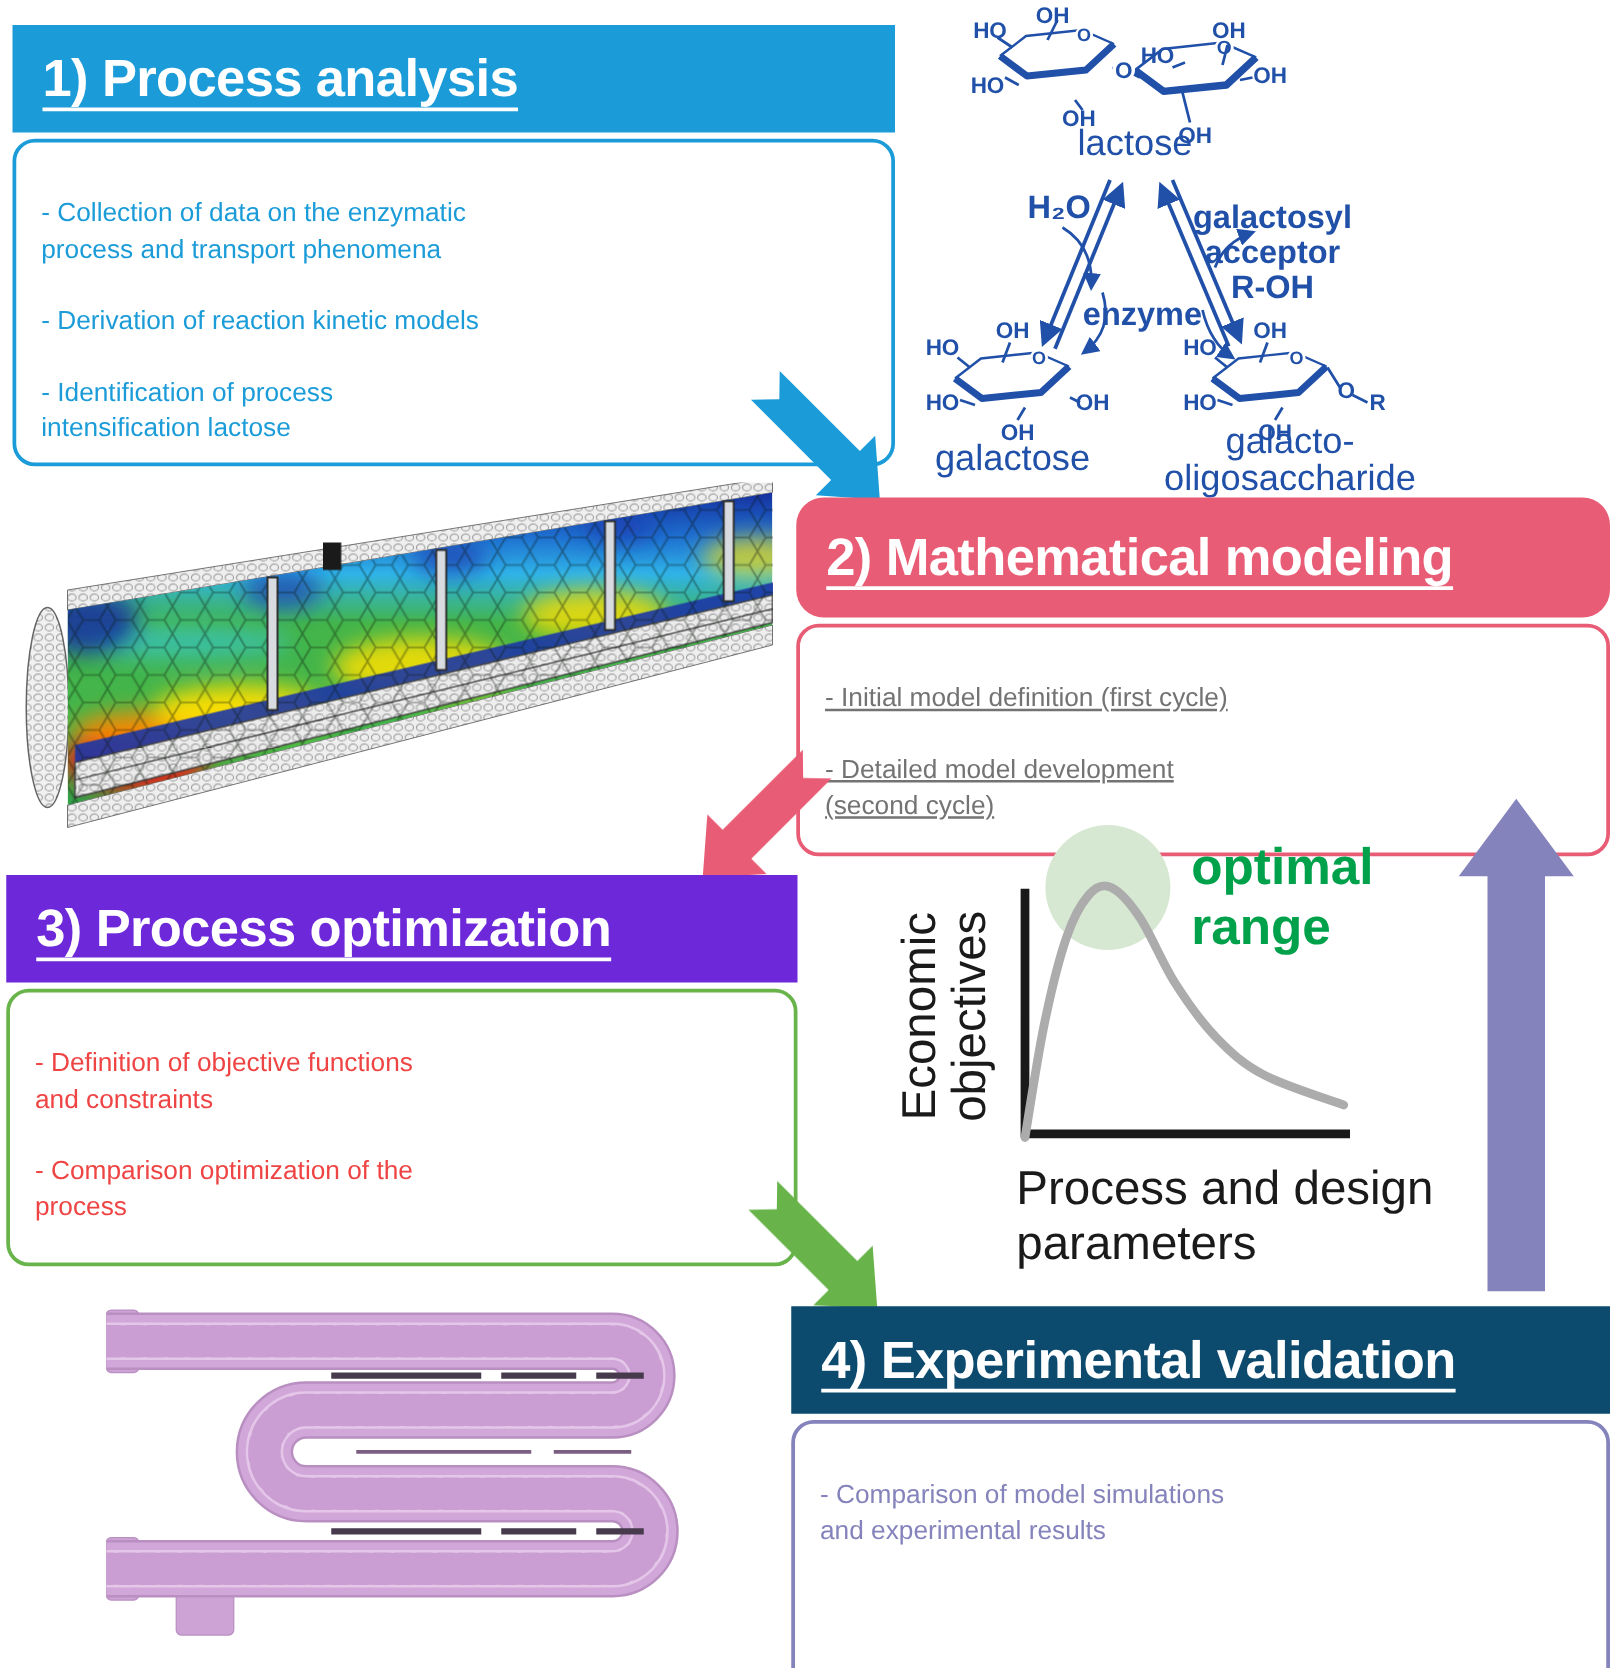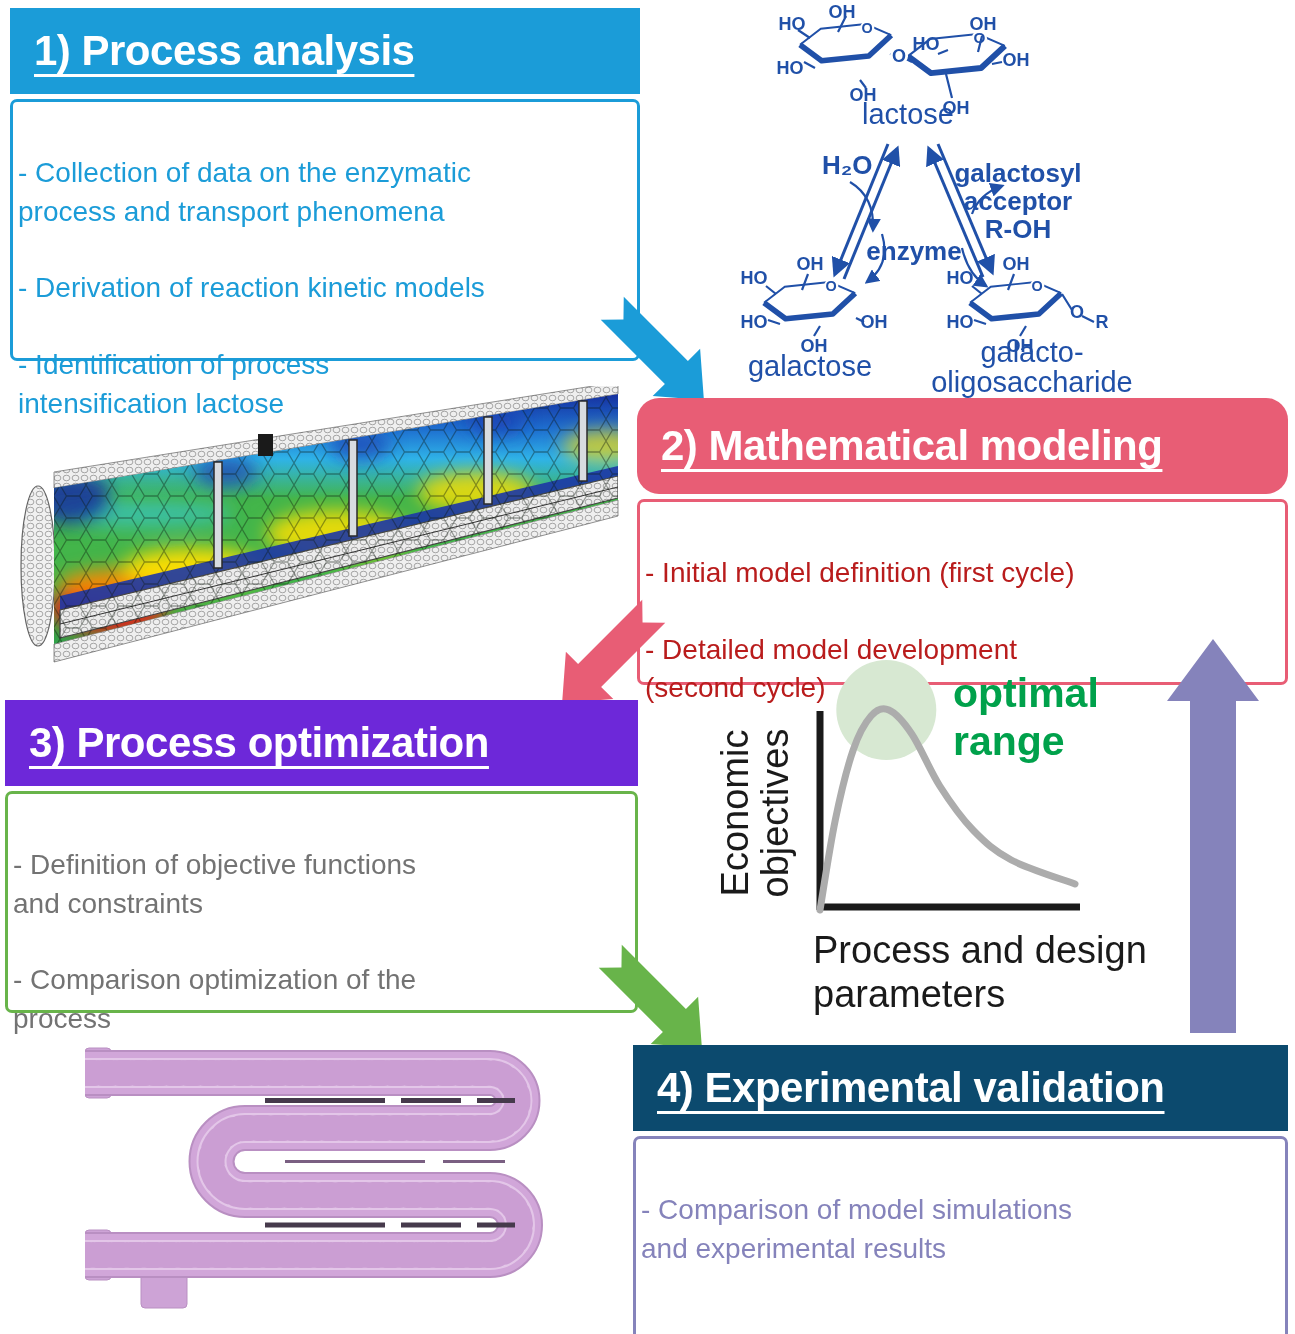--- a/index.html
+++ b/index.html
@@ -4,48 +4,48 @@
 <style>
   html,body{margin:0;padding:0;background:#ffffff;}
   body{width:1295px;height:1334px;position:relative;overflow:hidden;
        font-family:"Liberation Sans","DejaVu Sans",sans-serif;}
   .abs{position:absolute;}
   .box{position:absolute;}
   .box-header{color:#fff;font-weight:bold;font-size:42px;letter-spacing:-0.5px;
 rounded      border-radius:30px;display:flex;align-items:center;padding:0 24px;white-space:nowrap;}
   .box-header{height:86px;}
   .box-title{text-decoration:underline;text-decoration-thickness:3px;text-underline-offset:9px;}
-  .box-body{background:#fff;border:3px solid;border-radius:7px;margin-top:5px;
-            padding:14px 5px;font-size:28px;line-height:1.37;white-space:pre-line;}
+  .box-body{background:#fff;border:3px solid;border-radius:18px;margin-top:5px;
+            padding:14px 20px;font-size:21px;line-height:1.37;white-space:pre-line;}
   .b1 .box-header{background:#1b9cd8;}
   .b1 .box-body{color:#1b9cd8;border-color:#1b9cd8;}
   .b2 .box-header{background:#e85d75;}
-  .b2 .box-body{color:#b91c1c;border-color:#e85d75;}
+  .b2 .box-body{color:#737373;border-color:#e85d75;text-decoration:underline;}
   .b3 .box-header{background:#6d28d9;}
-  .b3 .box-body{color:#737373;border-color:#68b44a;}
+  .b3 .box-body{color:#ef4444;border-color:#68b44a;}
   .b4 .box-header{background:#0c4a6e;}
   .b4 .box-body{color:#8583bb;border-color:#8583bb;}
   svg{display:block;}
   svg text{font-family:"Liberation Sans","DejaVu Sans",sans-serif;}
   .chem-label{fill:#2050a8;font-weight:bold;font-size:26px;}
   .chem-atom{fill:#2050a8;font-weight:bold;font-size:18px;}
   .chem-name{fill:#2050a8;font-size:29px;}
   .chem-line{stroke:#2050a8;stroke-width:3;fill:none;}
   .chem-thin{stroke:#2050a8;stroke-width:2.2;fill:none;}
   .ring-thin{stroke:#2050a8;stroke-width:2.4;fill:none;}
   .ring-thick{stroke:#2050a8;stroke-width:7;fill:none;stroke-linejoin:round;}
   .chart-axis{stroke:#1a1a1a;stroke-width:7;fill:none;}
   .chart-curve{stroke:#acacac;stroke-width:7;fill:none;stroke-linecap:round;}
   .chart-label{fill:#1a1a1a;font-size:38px;}
   .opt-label{fill:#00a14b;font-size:41px;font-weight:bold;}
 </style>
 </head>
 <body>
 
-<div class="box b1" style="left:10px;top:8px;width:630px;">
+<div class="box b1" style="left:10px;top:20px;width:706px;">
   <div class="box-header">
     <span class="box-title">1) Process analysis</span>
   </div>
   <div class="box-body" style="height:228px;">
     <div>- Collection of data on the enzymatic
 process and transport phenomena</div>
     <div>- Derivation of reaction kinetic models</div>
     <div>- Identification of process
 intensification lactose</div>
   </div>

